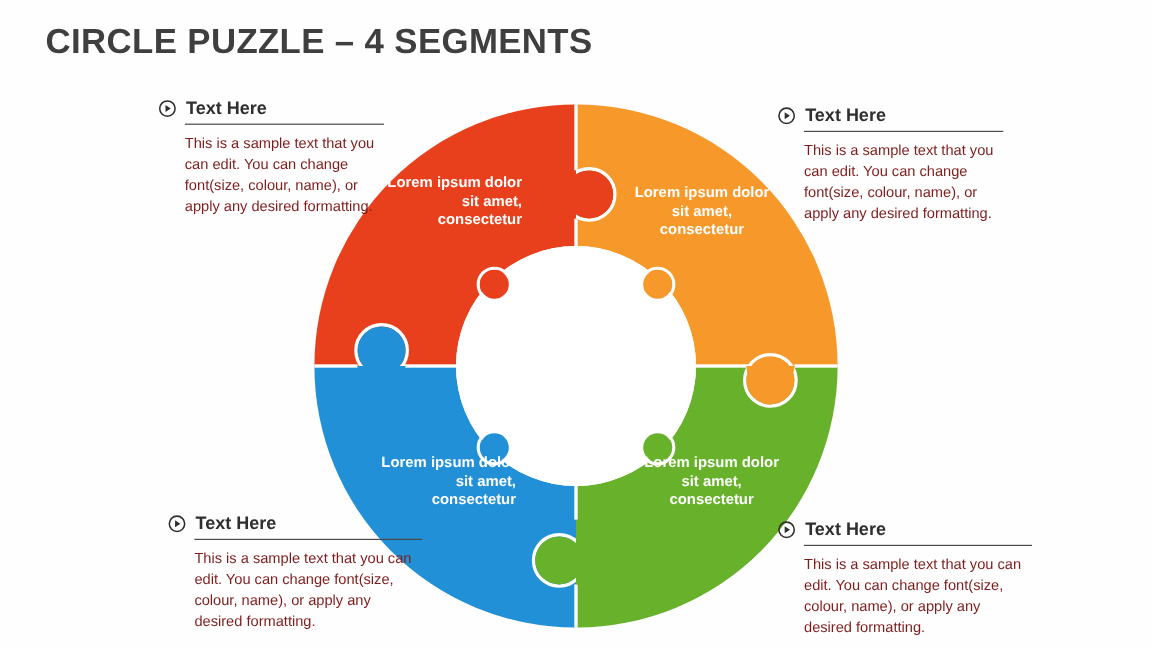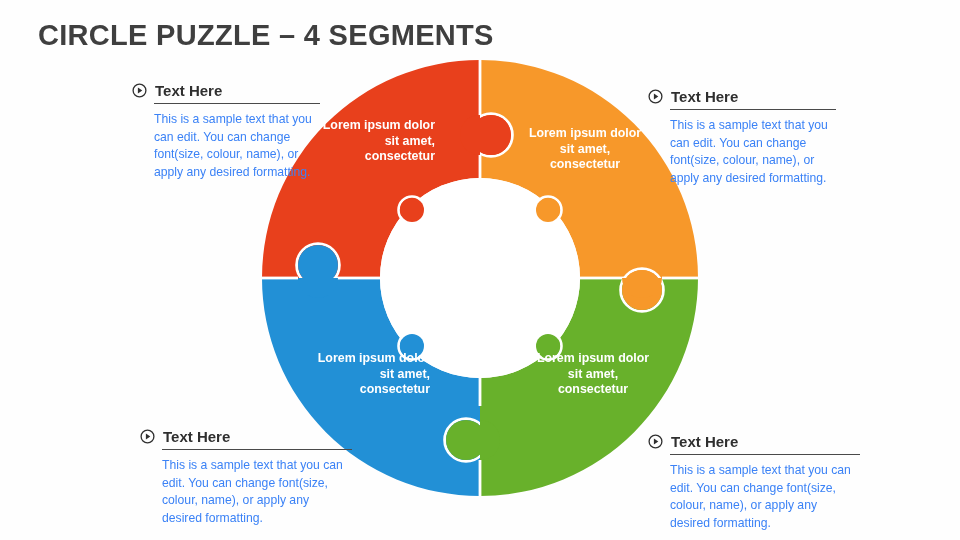--- a/index.html
+++ b/index.html
@@ -30,21 +30,21 @@
     font-weight: bold;
     letter-spacing: 0.3px;
     color: #3f3f3f;
     white-space: nowrap;
   }
 
   
   .puzzle-wrap {
     position: absolute;
     left: 255px;
-    top: 48px;
+    top: 75px;
     width: 450px;
     height: 460px;
   }
   .puzzle-svg { display: block; }
 
   .seg-label {
     position: absolute;
     color: #ffffff;
     font-weight: bold;
     font-size: 12.4px;
@@ -77,21 +77,21 @@
   }
   .callout-rule {
     height: 1px;
     background: #4a4a4a;
     margin-top: 4px;
   }
   .callout-body {
     margin-top: 7px;
     font-size: 12.2px;
     line-height: 17.5px;
-    color: #3b82f6;
+    color: #7f1d1d;
   }
 
   .callout.tl { left: 132px; top: 82px;  width: 188px; }
   .callout.tl .callout-body { margin-left: 22px; width: 160px; }
   .callout.tl .callout-rule { margin-left: 22px; width: 166px; }
 
   .callout.tr { left: 648px; top: 88px;  width: 188px; }
   .callout.tr .callout-body { margin-left: 22px; width: 160px; }
   .callout.tr .callout-rule { margin-left: 22px; width: 166px; }
 

